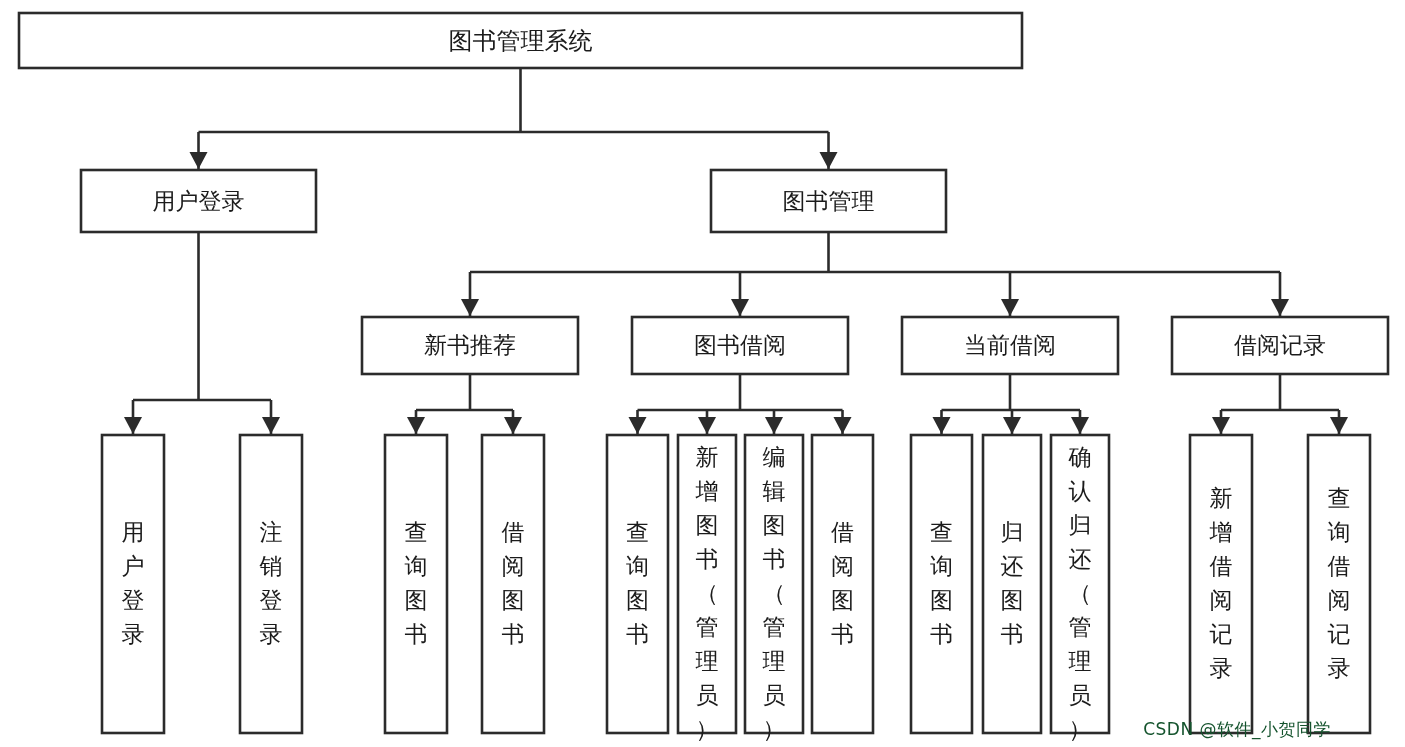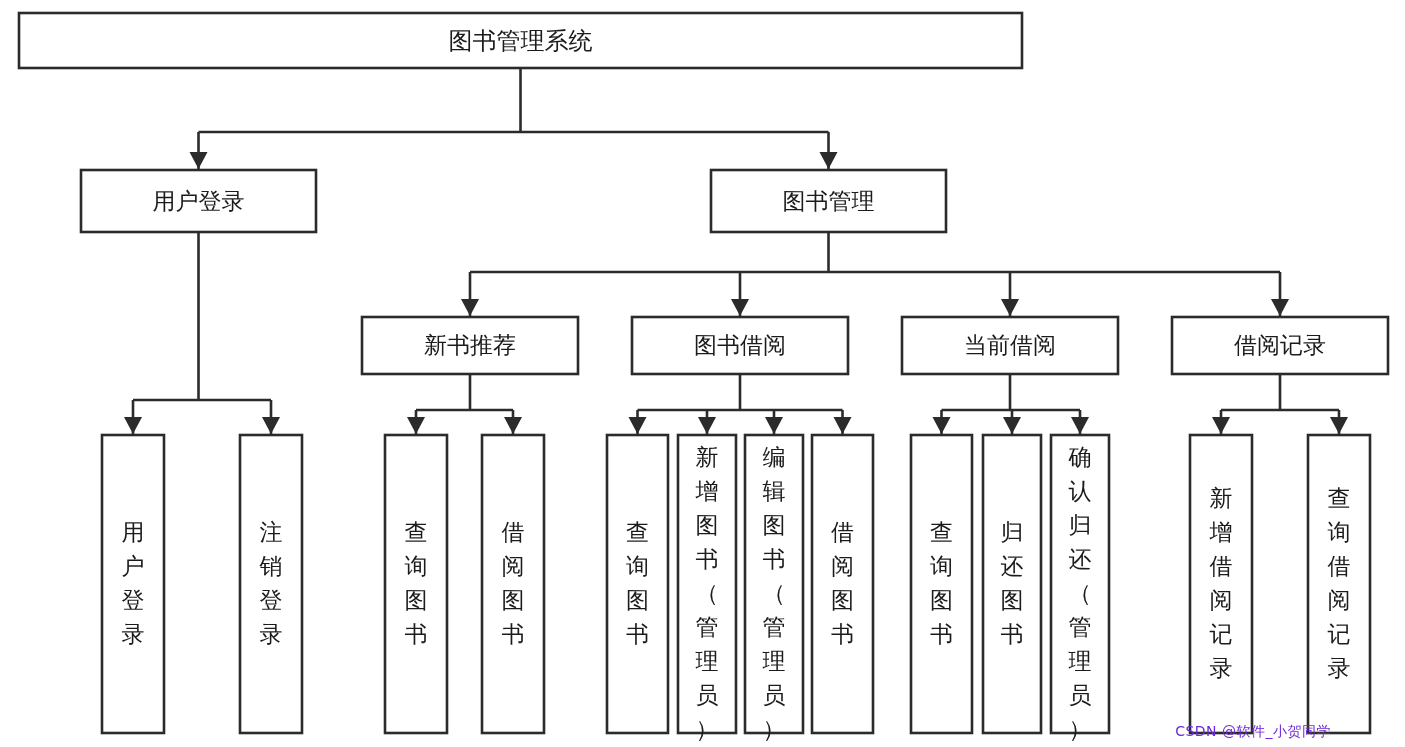--- a/index.html
+++ b/index.html
@@ -58,22 +58,22 @@
     fill: #1b1b1b;
     font-family: "DejaVu Sans", "Liberation Sans", sans-serif;
     font-size: 23px;
     text-anchor: middle;
     white-space: pre;
   }
   .watermark {
     position: absolute;
     right: 14px;
     bottom: 6px;
-    color: #6d28d9;
-    font-size: 14px;
+    color: #14532d;
+    font-size: 17px;
     font-family: "DejaVu Sans", "Liberation Sans", sans-serif;
     letter-spacing: 0.5px;
     white-space: nowrap;
     pointer-events: none;
   }
 </style>
 </head>
 <body>
 
 <div id="diagram-root">

